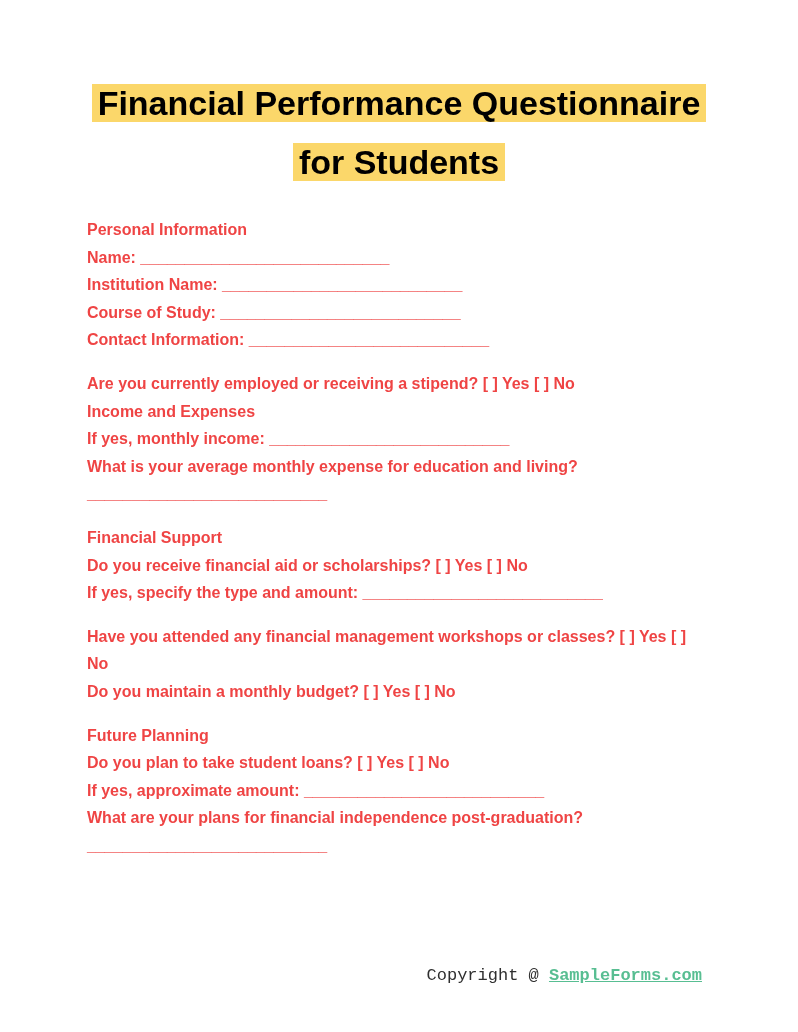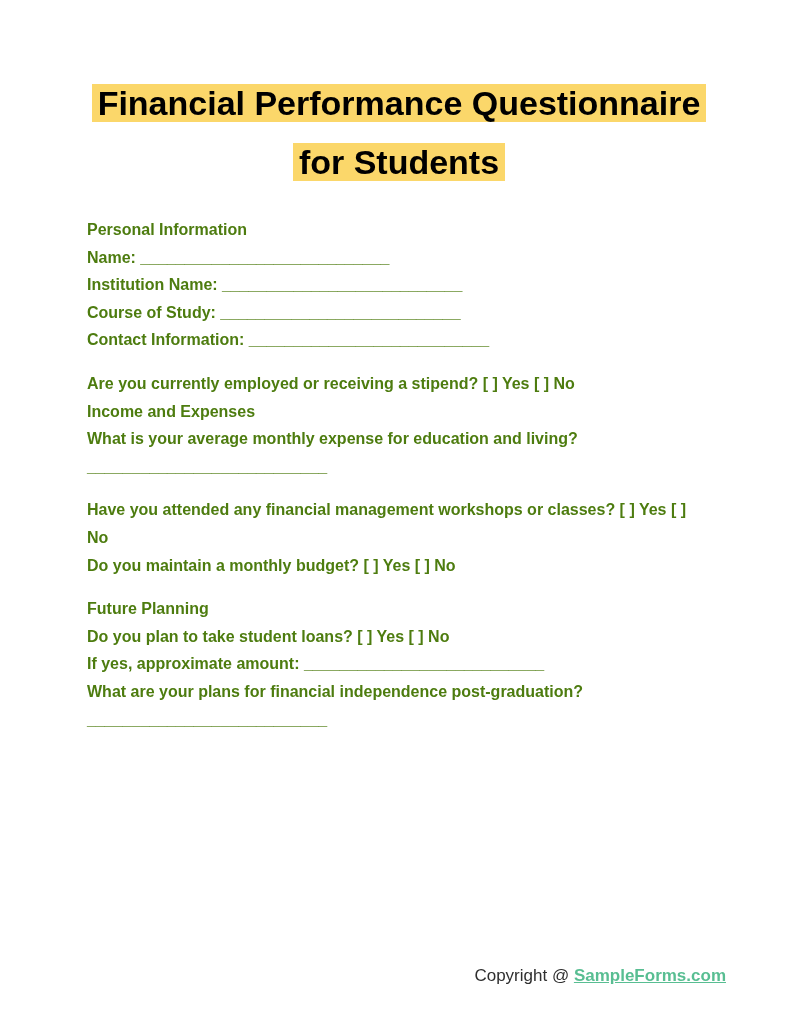--- a/index.html
+++ b/index.html
@@ -26,36 +26,37 @@
   }
   .doc-title .hl {
     background: #FBD76A;
     padding: 0 6px;
   }
   .content {
     margin: 24px 87px 0 87px;
     font-size: 16px;
     font-weight: bold;
     line-height: 27.6px;
-    color: #4d7c0f;
+    color: #ef4444;
   }
   .section + .section {
     margin-top: 16px;
   }
   .line {
     white-space: pre;
   }
   .footer {
     position: absolute;
     top: 966px;
-    right: 72px;
+    right: 96px;
     font-size: 17px;
     font-weight: normal;
     color: #2f2f2f;
     white-space: pre;
+    font-family: Liberation Mono, monospace;
   }
   .footer .site-link {
     color: #58BE92;
     font-weight: bold;
     text-decoration: underline;
     cursor: pointer;
   }
 </style>
 </head>
 <body>
@@ -73,24 +74,30 @@
       <div class="line">Personal Information</div>
       <div class="line">Name: ____________________________</div>
       <div class="line">Institution Name: ___________________________</div>
       <div class="line">Course of Study: ___________________________</div>
       <div class="line">Contact Information: ___________________________</div>
     </div>
 
     <div class="section">
       <div class="line">Are you currently employed or receiving a stipend? [ ] Yes [ ] No</div>
       <div class="line">Income and Expenses</div>
+      <div class="line">If yes, monthly income: ___________________________</div>
       <div class="line">What is your average monthly expense for education and living?</div>
       <div class="line">___________________________</div>
     </div>
 
+    <div class="section">
+      <div class="line">Financial Support</div>
+      <div class="line">Do you receive financial aid or scholarships? [ ] Yes [ ] No</div>
+      <div class="line">If yes, specify the type and amount: ___________________________</div>
+    </div>
 
     <div class="section">
       <div class="line">Have you attended any financial management workshops or classes? [ ] Yes [ ]</div>
       <div class="line">No</div>
       <div class="line">Do you maintain a monthly budget? [ ] Yes [ ] No</div>
     </div>
 
     <div class="section">
       <div class="line">Future Planning</div>
       <div class="line">Do you plan to take student loans? [ ] Yes [ ] No</div>

